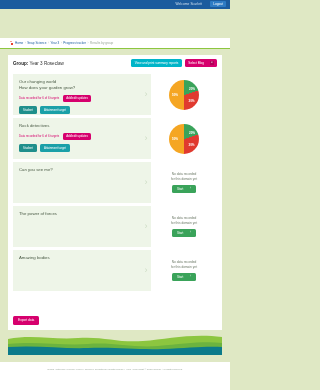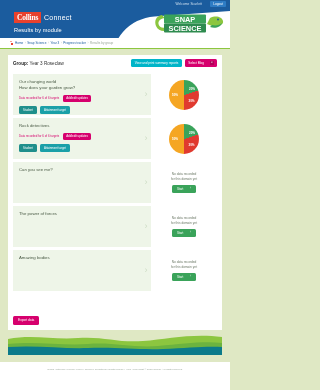--- a/index.html
+++ b/index.html
@@ -191,41 +191,20 @@
 </head>
 <body>
 
 <div class="page">
 
   <div class="topbar">
     <span class="welcome">Welcome Scarlett</span>
     <span class="logout-btn">Logout</span>
   </div>
 
-  <div class="header">
-    <div class="hdr-white-swoop"></div>
-
-    <div class="collins-logo">
-      <span class="collins-box">Collins</span>
-      <span class="connect-word">Connect</span>
-    </div>
-
-    <div class="page-title">Results by module</div>
-
-    <svg class="snap-logo" viewBox="0 0 72 26">
-      <path d="M58 7 C64 4 70 6 71 10 C72 14 66 16 60 15 L55 13 Z" fill="#8cc63f"></path>
-      <path d="M60 14 C64 15 68 14 70 12 C69 16 63 18 58 16 Z" fill="#3aa35a"></path>
-      <circle cx="66" cy="8.5" r="1" fill="#1b5c9e"></circle>
-      <path d="M10 4 C4 5 2 10 4 15 C6 20 12 21 16 19 L15 16 C11 17.5 7 16.5 6.5 13 C6 9.5 9 7 13 7.2 Z" fill="#8cc63f"></path>
-      <rect x="12" y="3.5" width="42" height="9" rx="1" fill="#3aa35a"></rect>
-      <rect x="12" y="12.5" width="42" height="9" rx="1" fill="#2e8b4f"></rect>
-      <text x="33" y="10.6" fill="#ffffff" font-size="7.4" font-weight="bold" text-anchor="middle" font-family="Liberation Sans, sans-serif">SNAP</text>
-      <text x="33" y="19.8" fill="#ffffff" font-size="7.4" font-weight="bold" text-anchor="middle" font-family="Liberation Sans, sans-serif">SCIENCE</text>
-    </svg>
-  </div>
 
   <div class="crumbs">
     <span class="home-ico"></span>
     <span class="crumb">Home</span>
     <span class="crumb-sep">›</span>
     <span class="crumb">Snap Science</span>
     <span class="crumb-sep">›</span>
     <span class="crumb">Year 3</span>
     <span class="crumb-sep">›</span>
     <span class="crumb">Progress tracker</span>

